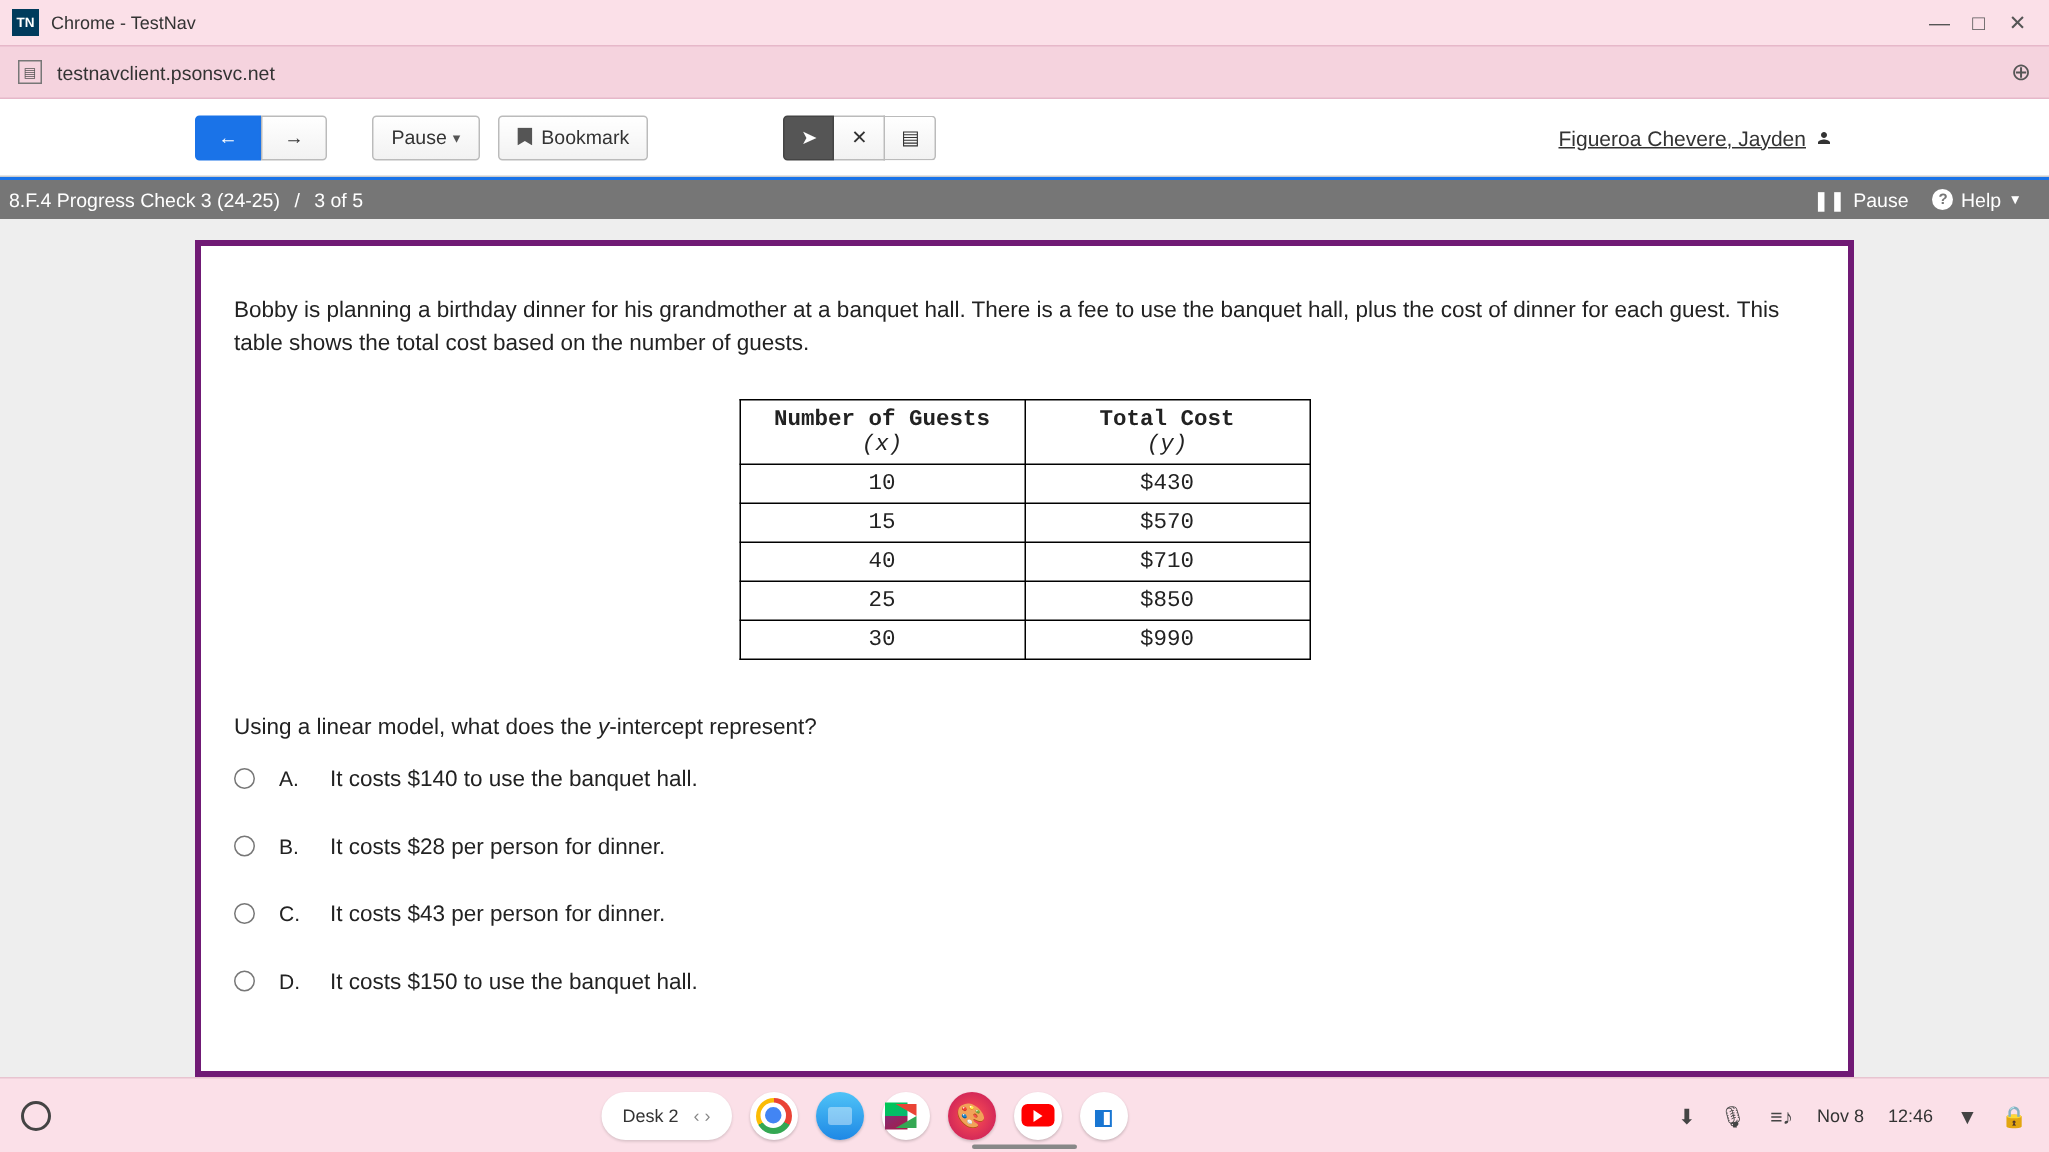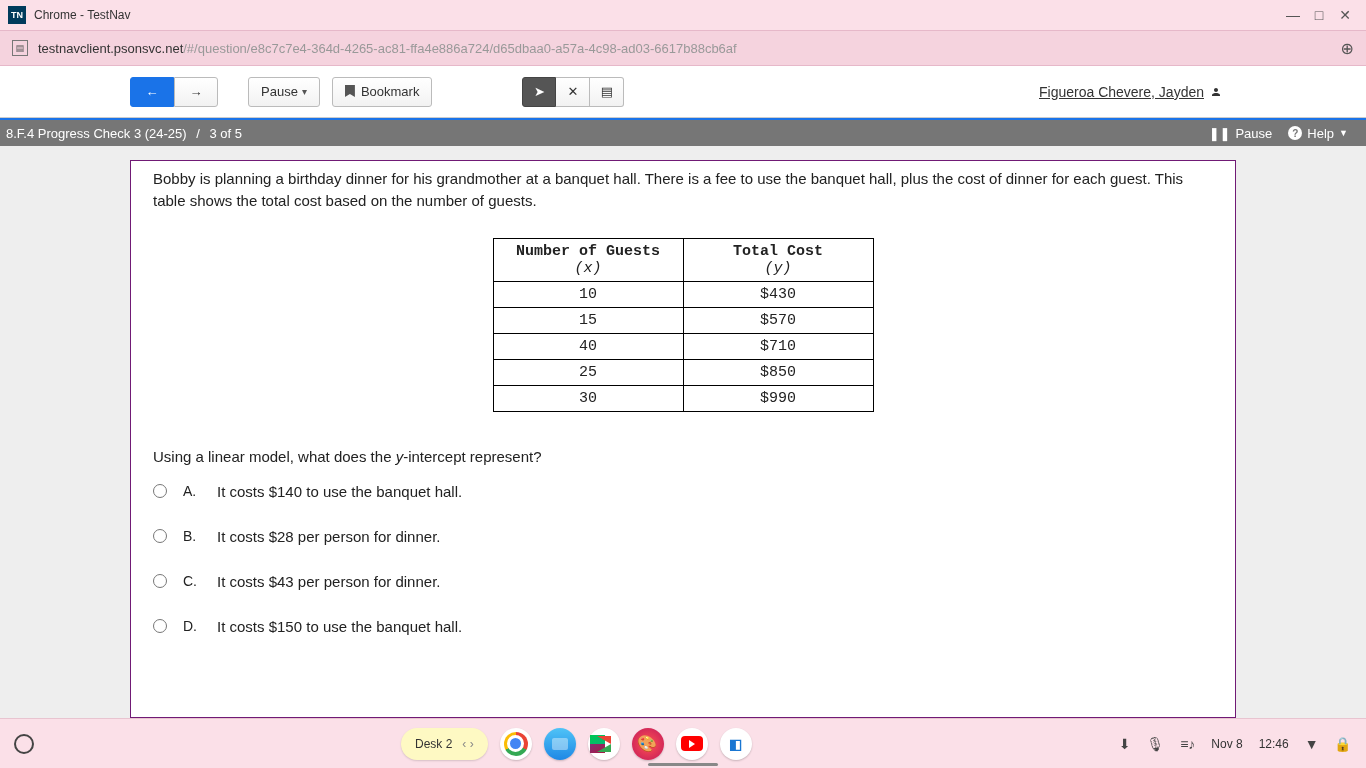--- a/index.html
+++ b/index.html
@@ -39,40 +39,40 @@
   .bmk::before { content: ""; display:inline-block; width:10px; height:12px; background:#555; clip-path: polygon(0 0,100% 0,100% 100%,50% 75%,0 100%); margin-right:6px; vertical-align:-1px;}
 
   
   .statusbar { height: 28px; background: #767676; color: #fff; display: flex; align-items: center; padding: 0 10px 0 6px; font-size: 13px; border-top: 2px solid #1a73e8; }
   .statusbar .left { display:flex; align-items:flex-start; gap:6px; }
   .statusbar .spacer { flex: 1; }
   .statusbar .sb-btn { display: flex; align-items: center; gap: 5px; padding: 0 8px; height: 100%; }
 
   
   .content-outer { flex: 1; background: #eee; padding: 14px 130px 0; overflow: hidden; }
-  .paper { background: #fff; border: 1px solid #701a75; height: 100%; padding: 7px 22px; font-size: 15px; color: #222; }
+  .paper { background: #fff; border: 4px solid #701a75; height: 100%; padding: 32px 22px; font-size: 15px; color: #222; }
   .prompt { line-height: 1.45; margin-bottom: 26px; }
   .data-table { margin: 0 auto 36px; border-collapse: collapse; }
   .data-table th, .data-table td { border: 1px solid #000; padding: 4px 10px; text-align: center; font-size: 15px; font-family: Liberation Mono, monospace; }
   .data-table th { font-weight: bold; }
   .data-table th .sub { font-weight: normal; font-style: italic; display:block; }
   .data-table td:first-child, .data-table th:first-child { width: 190px; }
   .data-table td:last-child, .data-table th:last-child { width: 190px; }
   .q2 { margin-bottom: 18px; }
   .opt { display: flex; align-items: center; gap: 16px; margin-bottom: 28px; }
   .radio { width: 14px; height: 14px; border: 1.5px solid #777; border-radius: 50%; flex: 0 0 auto; }
   .opt .letter { width: 18px; font-size: 14px; }
   .opt .text { font-size: 15px; }
   .ital { font-style: italic; }
 
   
   .shelf { height: 50px; background: #fbe0e8; display: flex; align-items: center; padding: 0 14px; border-top: 1px solid #e8c4d0; }
   .shelf .launcher { width: 20px; height: 20px; border: 2px solid #444; border-radius: 50%; }
   .shelf .center { flex: 1; display: flex; align-items: center; justify-content: center; gap: 12px; }
-  .desk-pill { background: #fef9c3; border-radius: 16px; height: 32px; padding: 0 14px; display: flex; align-items: center; font-size: 12px; color: #333; gap: 10px; box-shadow: 0 1px 2px rgba(0,0,0,.15); }
+  .desk-pill { background: #ffffff; border-radius: 16px; height: 32px; padding: 0 14px; display: flex; align-items: center; font-size: 12px; color: #333; gap: 10px; box-shadow: 0 1px 2px rgba(0,0,0,.15); }
   .app-icon { width: 32px; height: 32px; border-radius: 50%; display: flex; align-items: center; justify-content: center; box-shadow: 0 1px 2px rgba(0,0,0,.2); }
   .chrome { background: #fff; position:relative; }
   .chrome::before { content:""; position:absolute; width:24px; height:24px; border-radius:50%; background: conic-gradient(#ea4335 0 120deg,#34a853 120deg 240deg,#fbbc05 240deg 360deg); }
   .chrome::after { content:""; position:absolute; width:11px; height:11px; border-radius:50%; background:#4285f4; border:3px solid #fff; }
   .files { background: linear-gradient(#4fc3f7,#1e88e5); }
   .play { background:#fff; }
   .play::before { content:""; width:0; height:0; border-left:14px solid transparent; border-top:8px solid #ea4335; border-bottom:8px solid #34a853; border-right:0; position:absolute; }
   .play::after { content:"▶"; color:transparent; }
   .play-inner { width:0;height:0;border-top:9px solid transparent;border-bottom:9px solid transparent;border-left:15px solid; border-image: linear-gradient(135deg,#00c853,#2962ff,#d50000,#ffab00) 1;}
   .paint { background: radial-gradient(circle,#ff5252,#c2185b); color:#fff; }
@@ -95,21 +95,20 @@
   <div class="title">Chrome - TestNav</div>
   <div class="spacer"></div>
   <div class="win-btn">—</div>
   <div class="win-btn">□</div>
   <div class="win-btn">✕</div>
 </div>
 
 <div class="urlbar">
   <div class="page-icon">▤</div>
   <span class="url-dark">testnavclient.psonsvc.net</span>
-    <span class="url-light">/#/question/e8c7c7e4-364d-4265-ac81-ffa4e886a724/d65dbaa0-a57a-4c98-ad03-6617b88cb6af</span>
   <div class="spacer"></div>
   <div class="zoom-icon">⊕</div>
 </div>
 
 <div class="toolbar">
   <div class="btn blue first">←</div>
   <div class="btn white-arrow">→</div>
   <div class="btn review caret-down">
       <span>Pause</span>
     </div>

